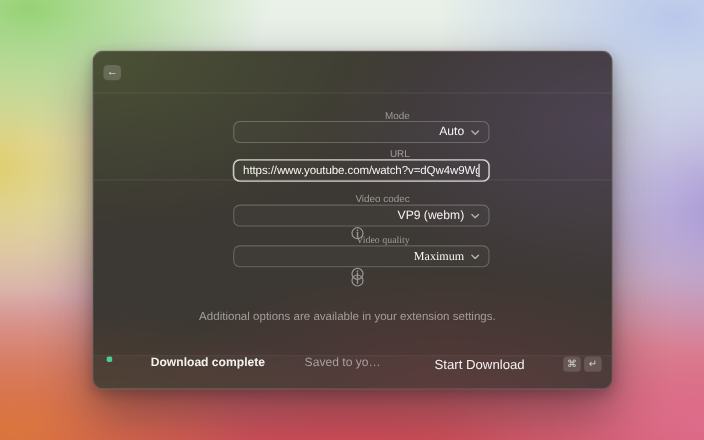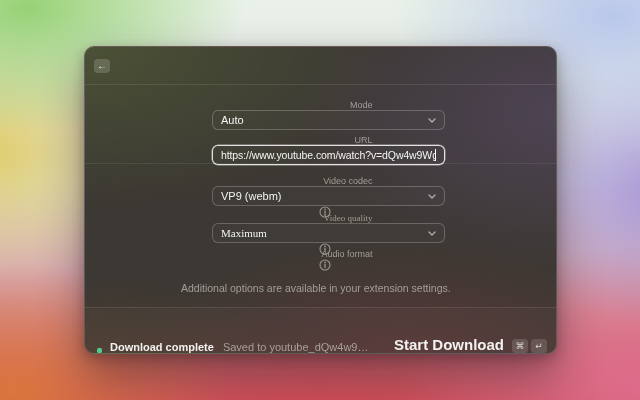--- a/index.html
+++ b/index.html
@@ -56,48 +56,48 @@
   .row { display:flex; align-items:center; height:20px;flex-direction:column; }
   .row + .row { margin-top:15px; }
   .lbl { width:104px; text-align:right; font-size:9px; color:#a19e97; flex:none; }
   .ctrl {
     margin-left:16px; width:233px; height:20px; flex:none;
     border:1px solid rgba(255,255,255,.22); border-radius:6px;
     display:flex; align-items:center; padding:0 8px;
     background:rgba(255,255,255,.015);
   }
   .ctrl .val { font-size:11px; color:#f5f4f2; white-space:nowrap; }
-  .dropdown .val { flex:1; }
+  .dropdown .val { flex:1;text-align:right; }
   .chev { flex:none; margin-left:6px; }
   .textfield { border-color:rgba(255,255,255,.85); border-width:1px; box-shadow:0 0 0 .5px rgba(255,255,255,.55); }
   .textfield .val { font-size:10.5px; letter-spacing:-.1px; overflow:hidden; }
   .caret { width:1px; height:12px; background:#ffffff; flex:none; }
   .info { margin-left:9px; flex:none; display:flex; align-items:center; }
 
   .sep { height:1px; background:rgba(255,255,255,.08); }
   .sep1 { margin-top:8px; }
   .content .row-codec   { margin-top:12px;border-radius:10px; }
   .content .row-quality { margin-top:17px;font-family:Liberation Serif, serif; }
   .content .row-audio   { margin-top:16px; }
 
   .note { margin-top:13px; padding-left:96px; font-size:10.5px; color:#a39e99; }
 
   
   .statusbar {
-    position:absolute; left:0; right:0; bottom:0; height:46px;
+    position:absolute; left:0; right:0; bottom:0; height:30px;
     border-top:1px solid rgba(255,255,255,.09);
     background:rgba(255,255,255,.025);
     border-radius:0 0 10px 10px;
-    display:flex; align-items:flex-end; padding:0 9px;
+    display:flex; align-items:flex-start; padding:0 9px;gap:27px;
   }
   .dot { width:5px; height:5px; border-radius:1.5px; background:#53cb8c; flex:none; margin:0 8px 0 3px; }
   .status-text { font-size:11px; font-weight:bold; color:#f2f1ef; white-space:nowrap; }
   .status-detail { font-size:11px; color:#a5a09b; margin-left:9px; white-space:nowrap;
                    overflow:hidden; text-overflow:ellipsis; flex:1; }
-  .action { font-size:15px; font-weight:bold; color:#f2f1ef; white-space:nowrap; margin-left:20px; }
+  .action { font-size:12px; font-weight:normal; color:#f2f1ef; white-space:nowrap; margin-left:20px; }
   .keys { display:flex; gap:3px; margin-left:8px; }
   .key {
     min-width:16px; height:14px; padding:0 3px; border-radius:3.5px;
     background:rgba(255,255,255,.14);
     display:flex; align-items:center; justify-content:center;
     font-size:9px; color:#d9d6d2; line-height:1;
   }
 
   svg { display:block; }
 </style>
@@ -164,21 +164,20 @@
       <span class="info">
         <svg width="12" height="12" viewBox="0 0 12 12">
             <circle cx="6" cy="6" r="5" fill="none" stroke="#9b9792" stroke-width="1.1"></circle>
             <line x1="6" y1="5.2" x2="6" y2="8.6" stroke="#9b9792" stroke-width="1.2" stroke-linecap="round"></line>
             <circle cx="6" cy="3.4" r=".8" fill="#9b9792"></circle>
           </svg>
       </span>
     </div>
 
     <div class="row row-audio">
-      <span class="lbl">Audio format</span>
       <span class="info">
         <svg width="12" height="12" viewBox="0 0 12 12">
             <circle cx="6" cy="6" r="5" fill="none" stroke="#9b9792" stroke-width="1.1"></circle>
             <line x1="6" y1="5.2" x2="6" y2="8.6" stroke="#9b9792" stroke-width="1.2" stroke-linecap="round"></line>
             <circle cx="6" cy="3.4" r=".8" fill="#9b9792"></circle>
           </svg>
       </span>
     </div>
 
     <div class="note">Additional options are available in your extension settings.</div>

